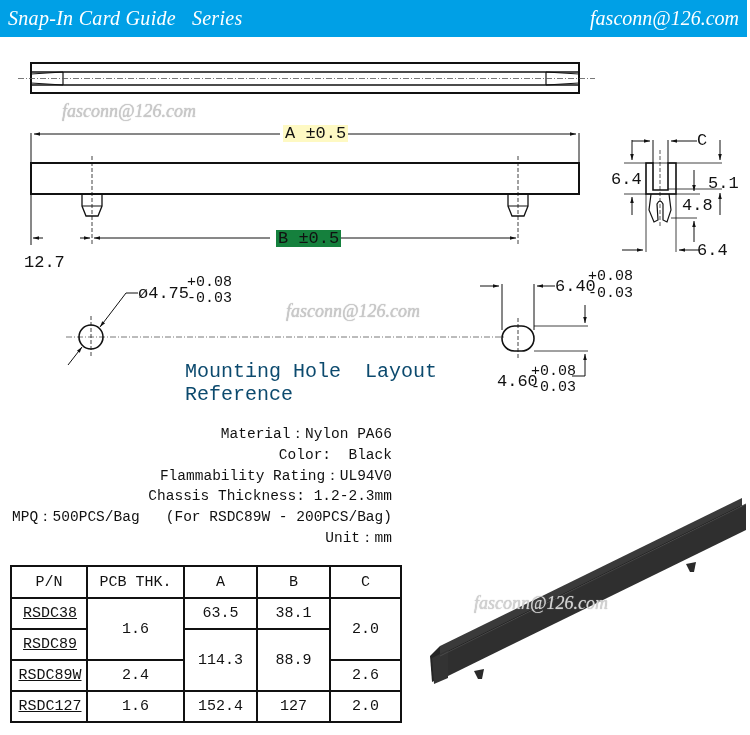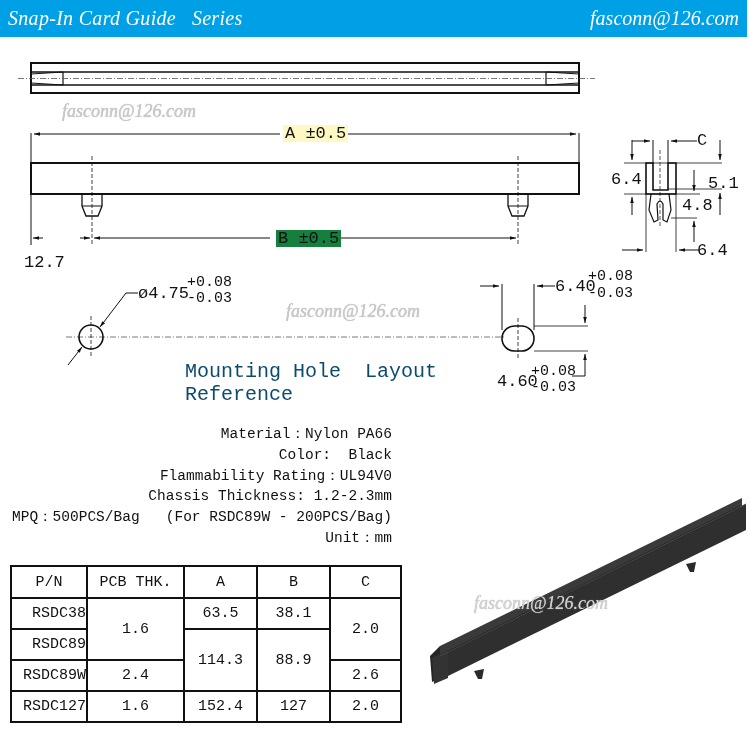--- a/index.html
+++ b/index.html
@@ -54,21 +54,21 @@
     table.pn {
       position: absolute; left: 10px; top: 565px;
       border-collapse: collapse;
       font-family: "Liberation Mono", "DejaVu Sans Mono", monospace;
       font-size: 15px; color: #111; padding-left: 48px;
     }
     table.pn td, table.pn th {
       border: 2px solid #111; font-weight: normal; text-align: center;
       padding: 0; height: 29px;
     }
-    table.pn td.pncell { text-align: right; padding-left: 2px; }
+    table.pn td.pncell { text-align: center; padding-left: 2px; text-decoration: underline; }
     .photo { position: absolute; left: 410px; top: 470px; }
   </style>
 </head>
 <body>
 
 <div class="header">
   <span class="header-title">Snap-In Card Guide   Series</span>
   <span class="header-email">fasconn@126.com</span>
 </div>
 

